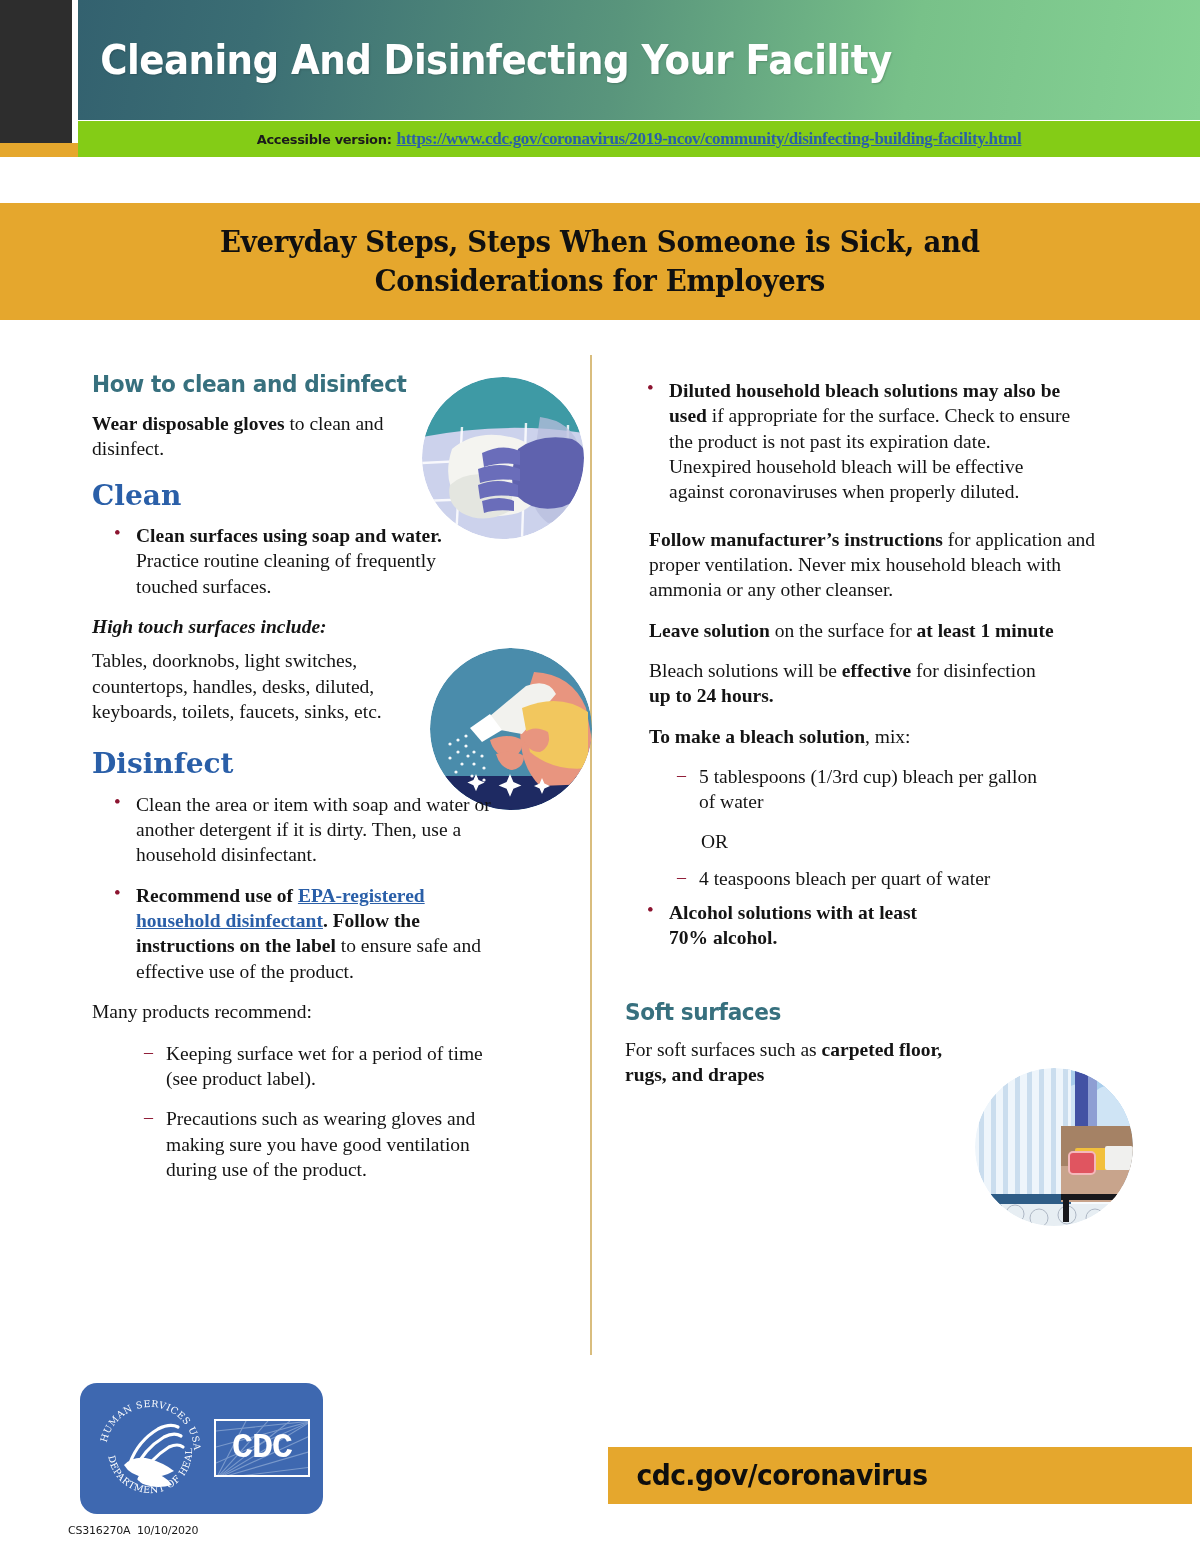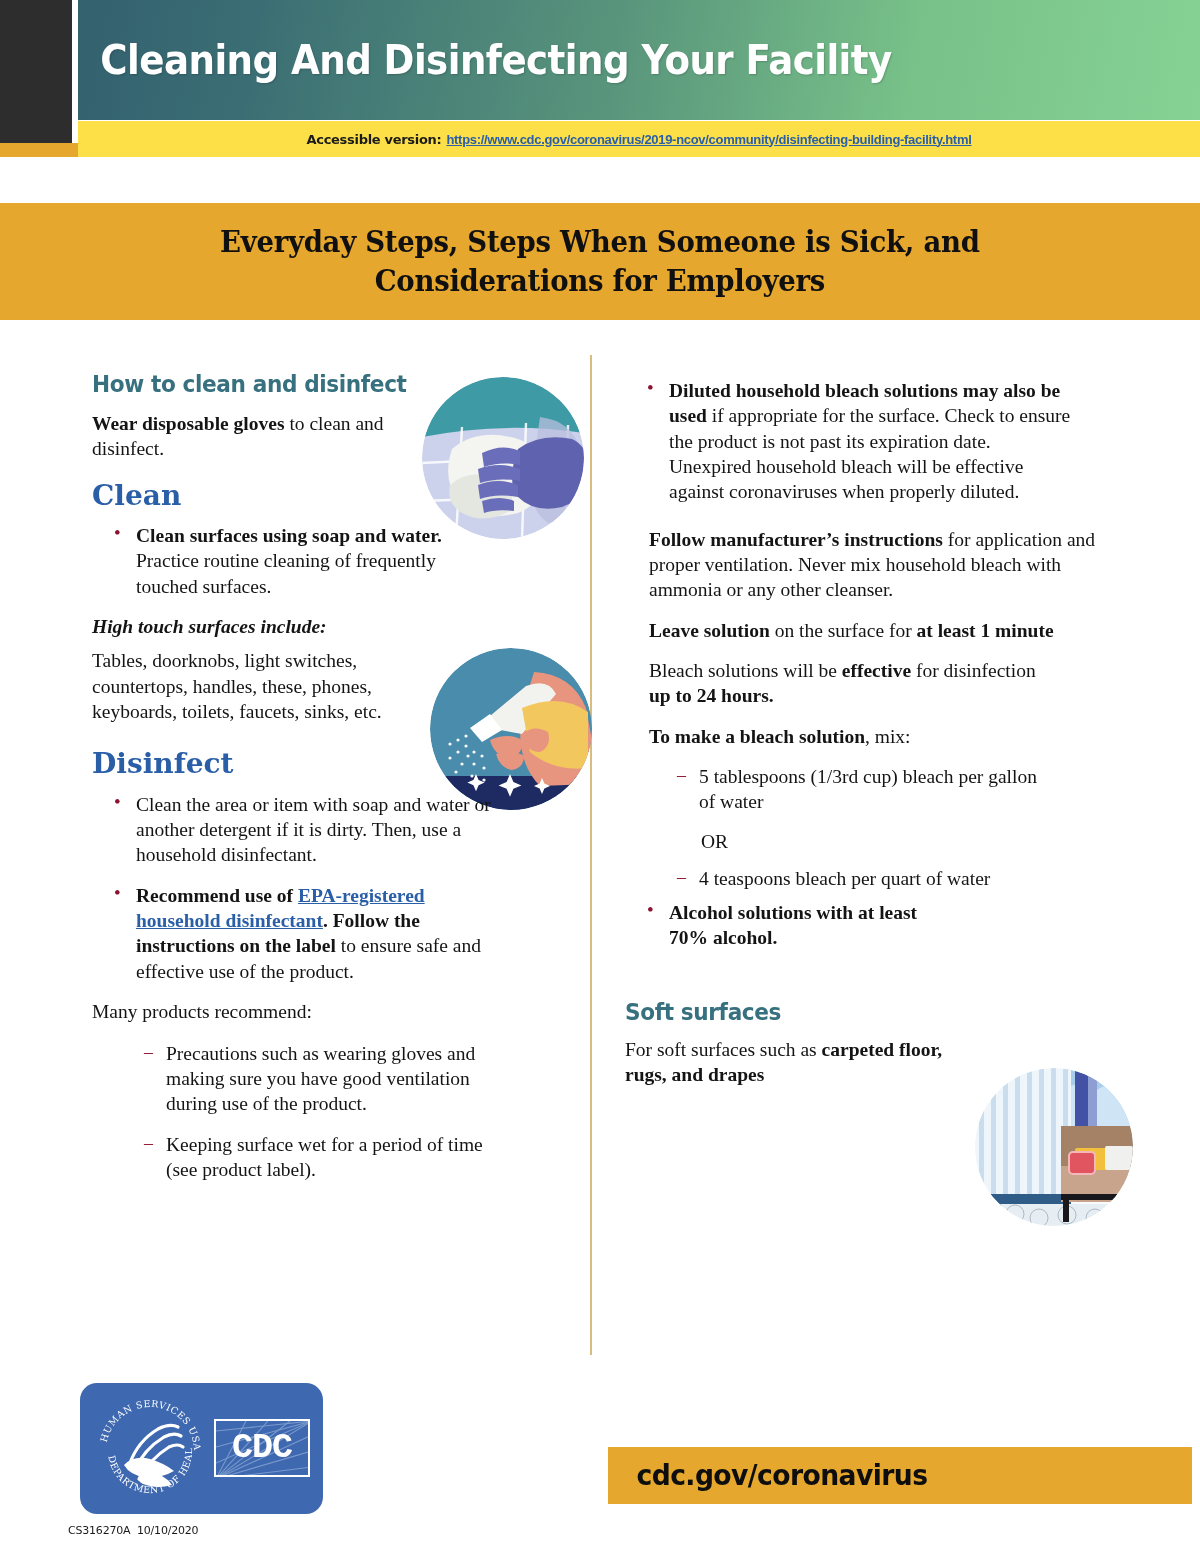--- a/index.html
+++ b/index.html
@@ -26,29 +26,29 @@
     display:flex; align-items:center;
   }
   .hdr-title {
     color:#ffffff; font-family:"DejaVu Sans", sans-serif;
     font-weight:bold; font-size:40px; letter-spacing:-0.6px;
     padding-left:24px; text-shadow:1px 1px 2px rgba(0,0,0,.18);
     transform: scaleX(0.93); transform-origin:left center;
   }
   .hdr-access {
     position:absolute; left:78px; top:121px; width:1122px; height:36px;
-    background:#fde047; display:flex; align-items:center; justify-content:center;
+    background:#84cc16; display:flex; align-items:center; justify-content:center;
   }
   .hdr-access-txt {
     font-family:"DejaVu Sans", sans-serif; font-size:13px; color:#1b1b1b;
     font-weight:600; letter-spacing:-0.3px;
   }
   .hdr-access-link {
     color:#2a5fa8; text-decoration:underline; font-weight:600;
-    font-family:Liberation Sans, sans-serif; font-size:13px; letter-spacing:-0.3px;
+    font-family:Liberation Serif, serif; font-size:17px; letter-spacing:-0.3px;
   }
 
   
   .subbanner {
     position:absolute; left:0; top:203px; width:1200px; height:117px;
     background:#e5a72d; display:flex; align-items:center; justify-content:center;
   }
   .subbanner-txt {
     font-family:"DejaVu Serif", serif; font-weight:bold; font-size:29px;
     color:#101010; text-align:center; line-height:1.32; letter-spacing:-0.3px;
@@ -290,36 +290,36 @@
     <h3 class="sec-blue">Clean</h3>
 
     <ul class="bullets">
       <li style="width:370px">
         <b>Clean surfaces using soap and water.</b><span> Practice routine cleaning of frequently touched surfaces.</span>
       </li>
     </ul>
 
     <p class="tight" style="margin-top:14px; font-weight:bold;font-style:italic;">High touch surfaces include:</p>
 
-    <p class="para" style="width:330px">Tables, doorknobs, light switches, countertops, handles, these, phones, keyboards, toilets, faucets, sinks, etc.</p>
+    <p class="para" style="width:330px">Tables, doorknobs, light switches, countertops, handles, desks, diluted, keyboards, toilets, faucets, sinks, etc.</p>
 
     <h3 class="sec-blue" style="margin-top:22px">Disinfect</h3>
 
     <ul class="bullets">
       <li style="width:416px">Clean the area or item with soap and water or another detergent if it is dirty. Then, use a household disinfectant.</li>
       <li style="width:416px">
         <b>Recommend use of </b><a href="#" class="link-inline">EPA-registered household disinfectant</a><b>. </b><b>Follow the instructions on the label</b><span> to ensure safe and effective use of the product.</span>
       </li>
     </ul>
 
     <p class="tight" style="margin-top:14px; margin-bottom:16px;">Many products recommend:</p>
 
     <ul class="dashes">
+      <li style="width:400px">Keeping surface wet for a period of time (see product label).</li>
       <li style="width:420px">Precautions such as wearing gloves and making sure you have good ventilation during use of the product.</li>
-      <li style="width:400px">Keeping surface wet for a period of time (see product label).</li>
     </ul>
 
   </div>
 
   <div class="col col-right">
 
     <ul class="bullets">
       <li style="width:450px">
         <b>Diluted household bleach solutions may also be used</b><span> if appropriate for the surface. Check to ensure the product is not past its expiration date. Unexpired household bleach will be effective against coronaviruses when properly diluted.</span>
       </li>

